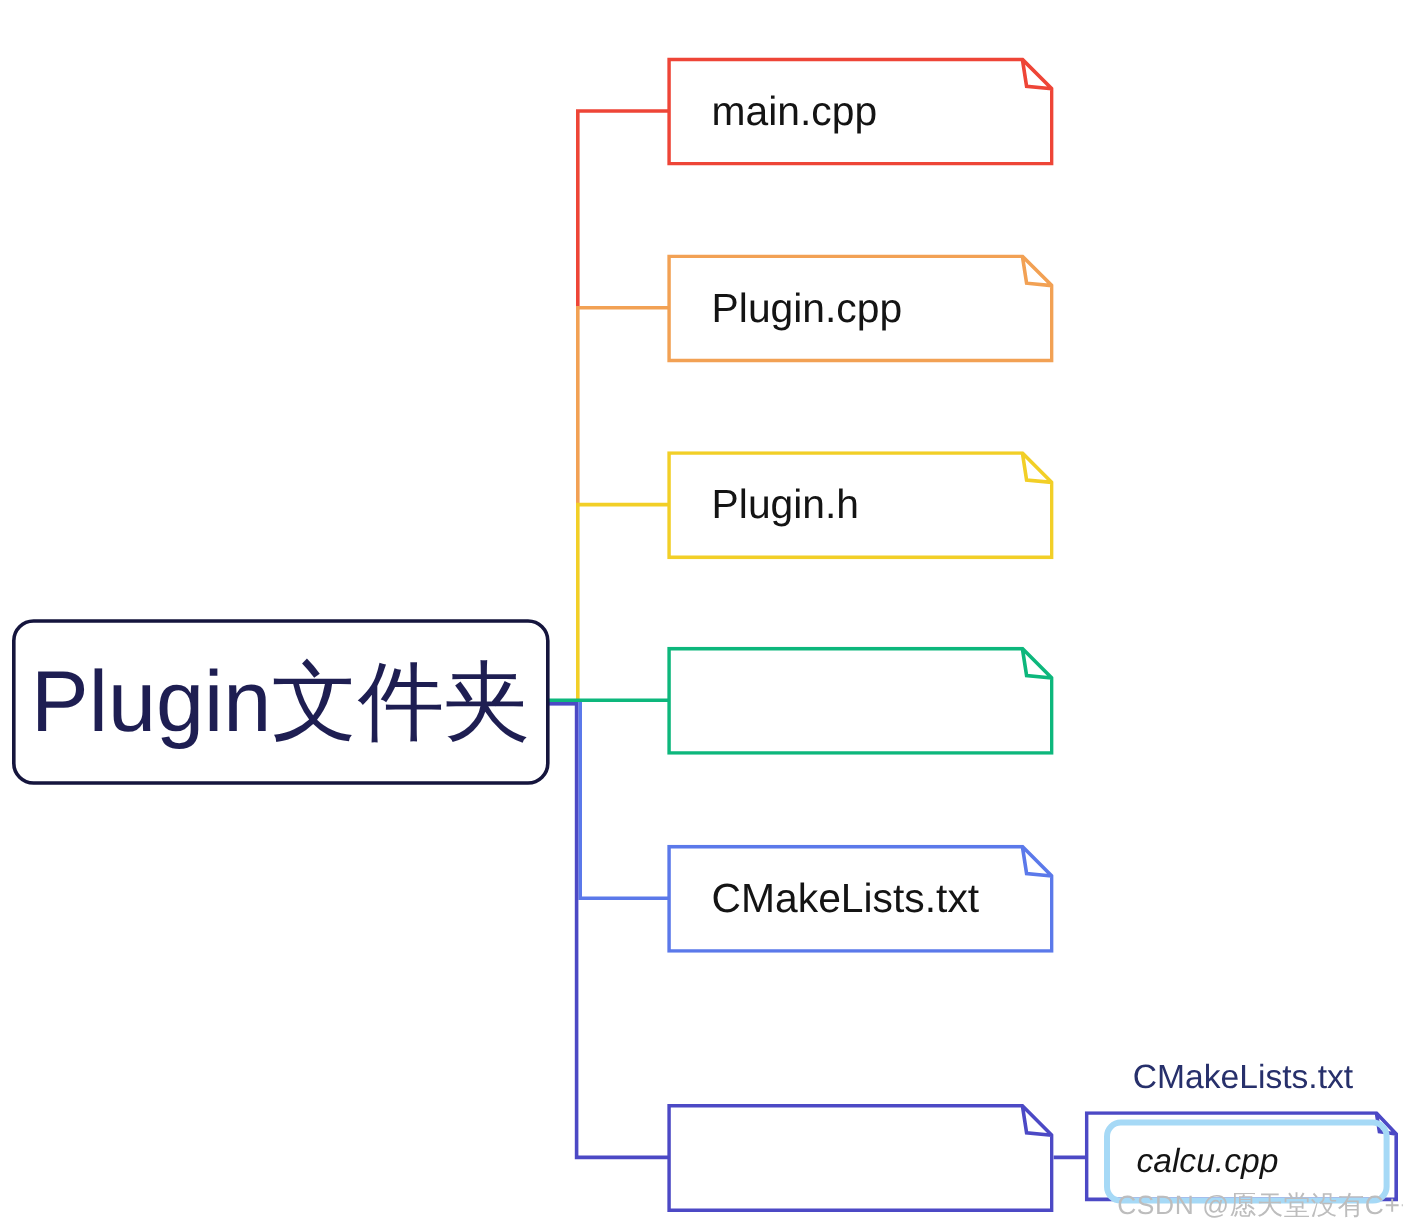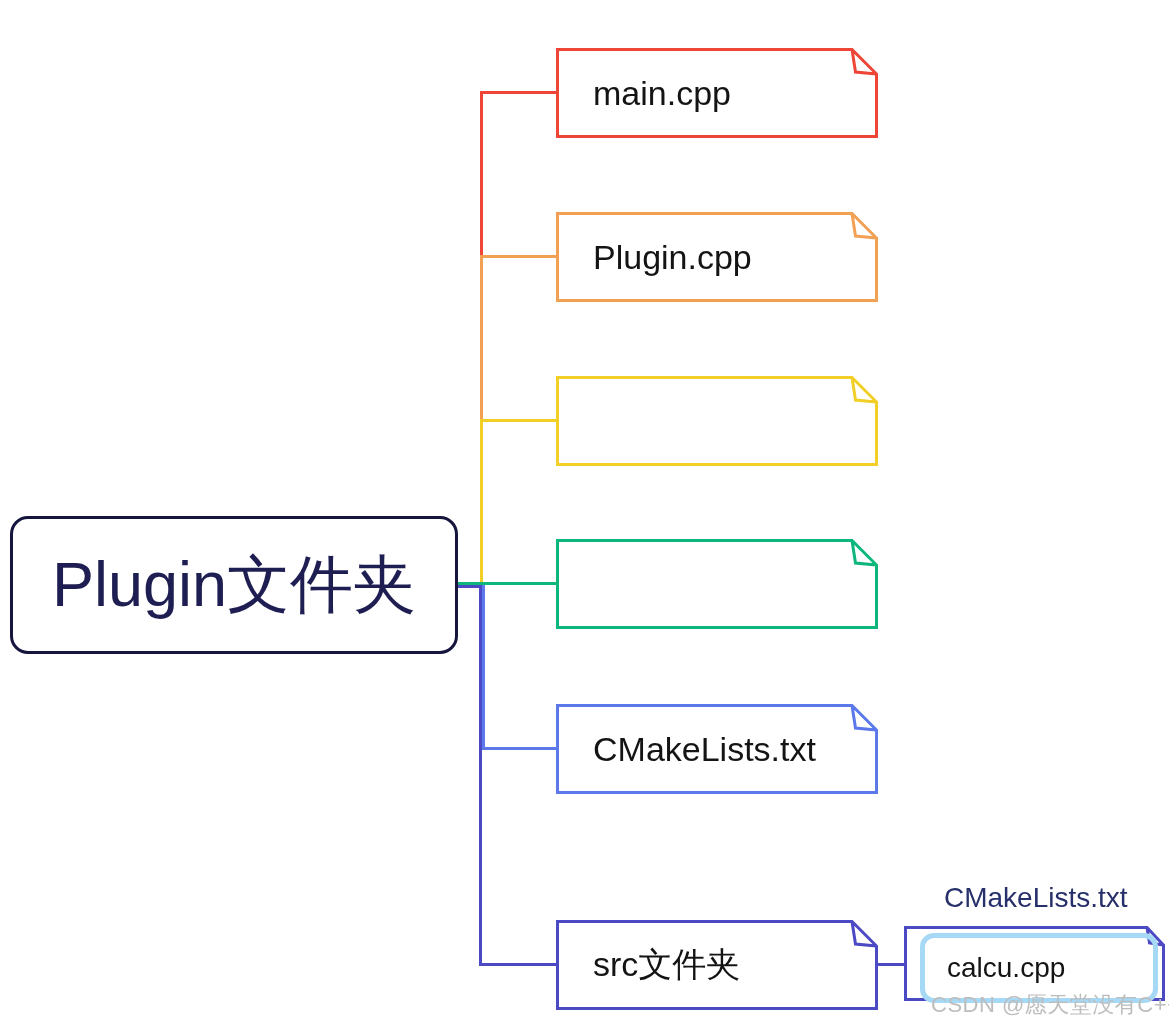--- a/index.html
+++ b/index.html
@@ -11,35 +11,35 @@
   #connectors{z-index:1;pointer-events:none;}
   #connectors path{fill:none;stroke-width:3;stroke:var(--c,#888);}
   
   .root-node{
     position:absolute;z-index:2;left:10px;top:516px;width:448px;height:138px;
     border:3.5px solid var(--border,#15153d);border-radius:18px;
     display:flex;align-items:center;justify-content:center;
     background:transparent;box-sizing:border-box;
   }
   .root-node .root-label{
-    font-size:63px;font-weight:500;letter-spacing:0px;color:var(--text,#1e1e52);
+    font-size:72px;font-weight:500;letter-spacing:0px;color:var(--text,#1e1e52);
     white-space:nowrap;
   }
   
   .file-node{
     position:absolute;z-index:2;left:556px;width:378px;height:90px;
   }
   .file-node svg.doc{position:absolute;left:0;top:0;}
   .file-node svg.doc path{fill:none;stroke:var(--c,#888);stroke-width:3;stroke-linejoin:miter;}
   .file-node .file-label{
     position:absolute;left:37px;top:0;height:90px;display:flex;align-items:center;
     font-size:34px;color:#141414;white-space:nowrap;
   }
   
-  .sub-node{position:absolute;z-index:2;left:904px;top:926px;width:265px;height:80px;}
+  .sub-node{position:absolute;z-index:2;left:904px;top:926px;width:265px;height:80px;font-style:italic;}
   .sub-node svg.doc path{fill:none;stroke:var(--c,#4c49c5);stroke-width:3;}
   .sub-highlight{
     position:absolute;z-index:3;left:16px;top:7px;width:238px;height:70px;
     border:5px solid var(--hl,#a6d9f6);border-radius:14px;box-sizing:border-box;
     display:flex;align-items:center;background:transparent;
   }
   .sub-highlight .sub-label{
     font-size:28px;color:#141414;padding-left:22px;white-space:nowrap;
   }
   .floating-label{
@@ -80,40 +80,40 @@
   <svg class="doc" width="322" height="90" viewBox="0 0 322 90">
       <path d="M1.5,1.5 H296 L320.5,26 V88.5 H1.5 Z M296,1.5 L299.5,24 L320.5,26"></path>
     </svg>
   <span class="file-label">Plugin.cpp</span>
 </div>
 
 <div class="file-node" style="top: 376px; --c: #f2cf27;">
   <svg class="doc" width="322" height="90" viewBox="0 0 322 90">
       <path d="M1.5,1.5 H296 L320.5,26 V88.5 H1.5 Z M296,1.5 L299.5,24 L320.5,26"></path>
     </svg>
+  <span class="file-label">Plugin.h</span>
 </div>
 
 <div class="file-node" style="top: 539px; --c: #0db77c;">
   <svg class="doc" width="322" height="90" viewBox="0 0 322 90">
       <path d="M1.5,1.5 H296 L320.5,26 V88.5 H1.5 Z M296,1.5 L299.5,24 L320.5,26"></path>
     </svg>
 </div>
 
 <div class="file-node" style="top: 704px; --c: #5b79ea;">
   <svg class="doc" width="322" height="90" viewBox="0 0 322 90">
       <path d="M1.5,1.5 H296 L320.5,26 V88.5 H1.5 Z M296,1.5 L299.5,24 L320.5,26"></path>
     </svg>
   <span class="file-label">CMakeLists.txt</span>
 </div>
 
 <div class="file-node" style="top: 920px; --c: #4c49c5;">
   <svg class="doc" width="322" height="90" viewBox="0 0 322 90">
       <path d="M1.5,1.5 H296 L320.5,26 V88.5 H1.5 Z M296,1.5 L299.5,24 L320.5,26"></path>
     </svg>
-  <span class="file-label">src文件夹</span>
 </div>
 
 <div class="floating-label" style="--text: #27306b;">CMakeLists.txt</div>
 
 <div class="sub-node" style="--c: #4c49c5; --hl: #a6d9f6;">
   <svg class="doc" width="265" height="80" viewBox="0 0 265 80">
       <path d="M1.5,1.5 H243 L259.5,19 V73.5 H1.5 Z M243,1.5 L245.5,17 L259.5,19"></path>
     </svg>
   <div class="sub-highlight">
     <span class="sub-label">calcu.cpp</span>

